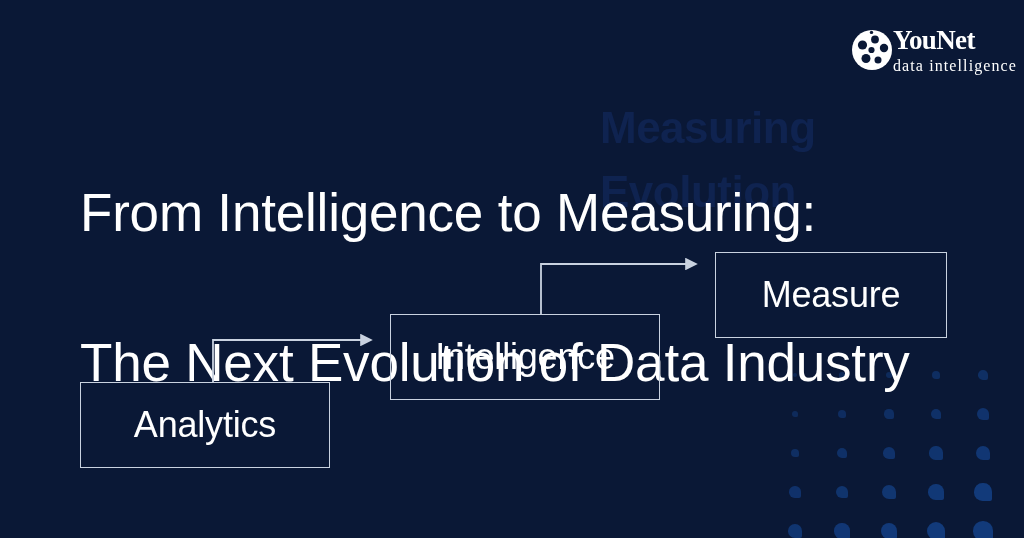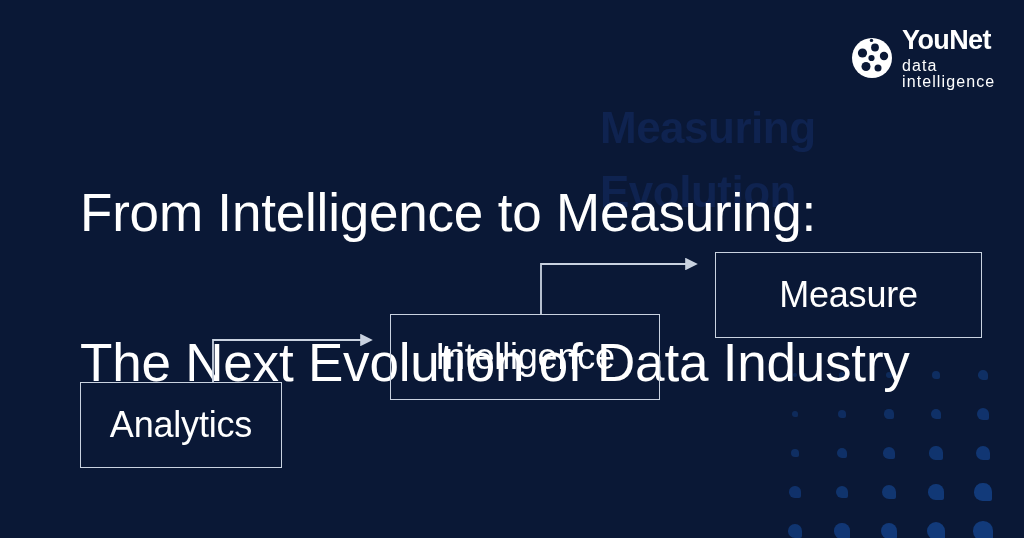--- a/index.html
+++ b/index.html
@@ -47,21 +47,21 @@
     user-select: none;
   }
 
   
   #logo {
     position: absolute;
     left: 851px;
     top: 26px;
     display: flex;
     align-items: center;
-    gap: 9px;
+    font-family: Liberation Serif, serif;
   }
   #logo-mark {
     width: 42px;
     height: 42px;
     flex: 0 0 auto;
   }
   #logo-words {
     display: flex;
     flex-direction: column;
     justify-content: center;
@@ -109,23 +109,23 @@
     border: 1.5px solid #c9d2e0;
     display: flex;
     align-items: center;
     justify-content: center;
     color: #ffffff;
     font-size: 36px;
     font-weight: 400;
     letter-spacing: -0.2px;
     box-sizing: border-box;
   }
-  #node-analytics   { left: 80px;  top: 382px; width: 202px; height: 86px; }
+  #node-analytics   { left: 80px;  top: 382px; width: 250px; height: 86px; }
   #node-intelligence{ left: 390px; top: 314px; width: 270px; height: 86px; }
-  #node-measure     { left: 715px; top: 252px; width: 267px; height: 86px; }
+  #node-measure     { left: 715px; top: 252px; width: 232px; height: 86px; }
 
   .connector {
     position: absolute;
     left: 0;
     top: 0;
     width: 1024px;
     height: 538px;
     overflow: visible;
   }
 </style>

